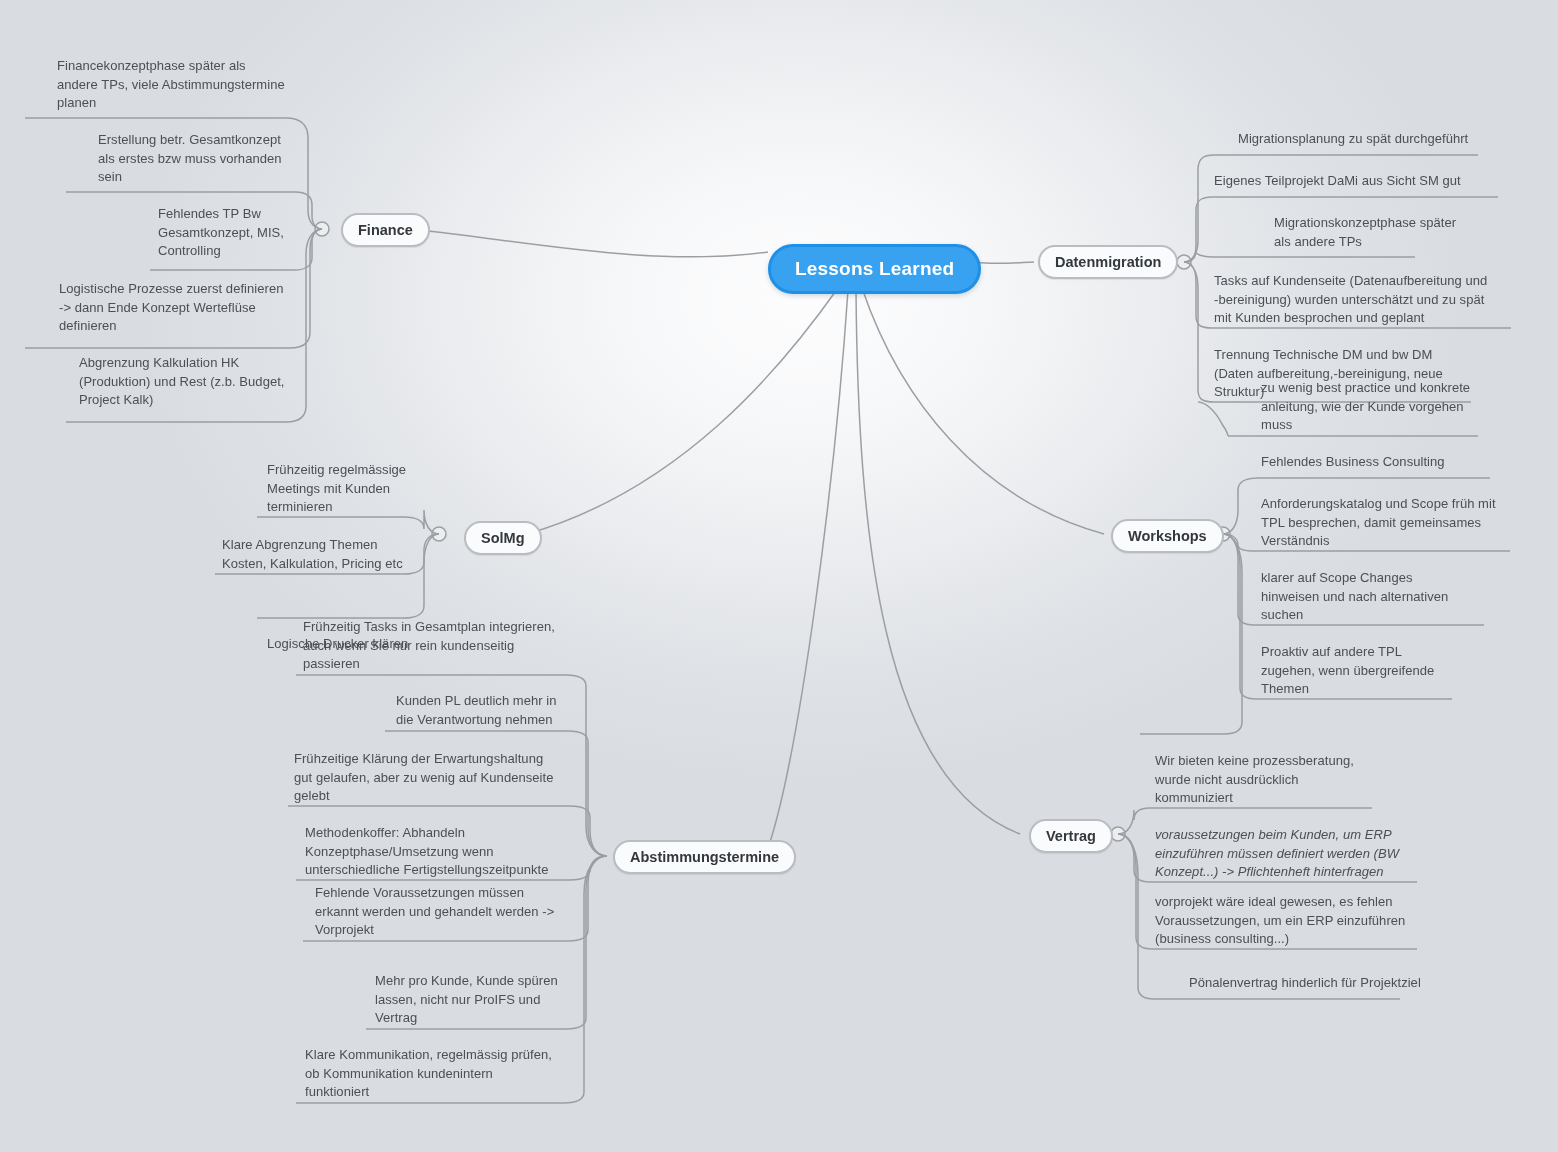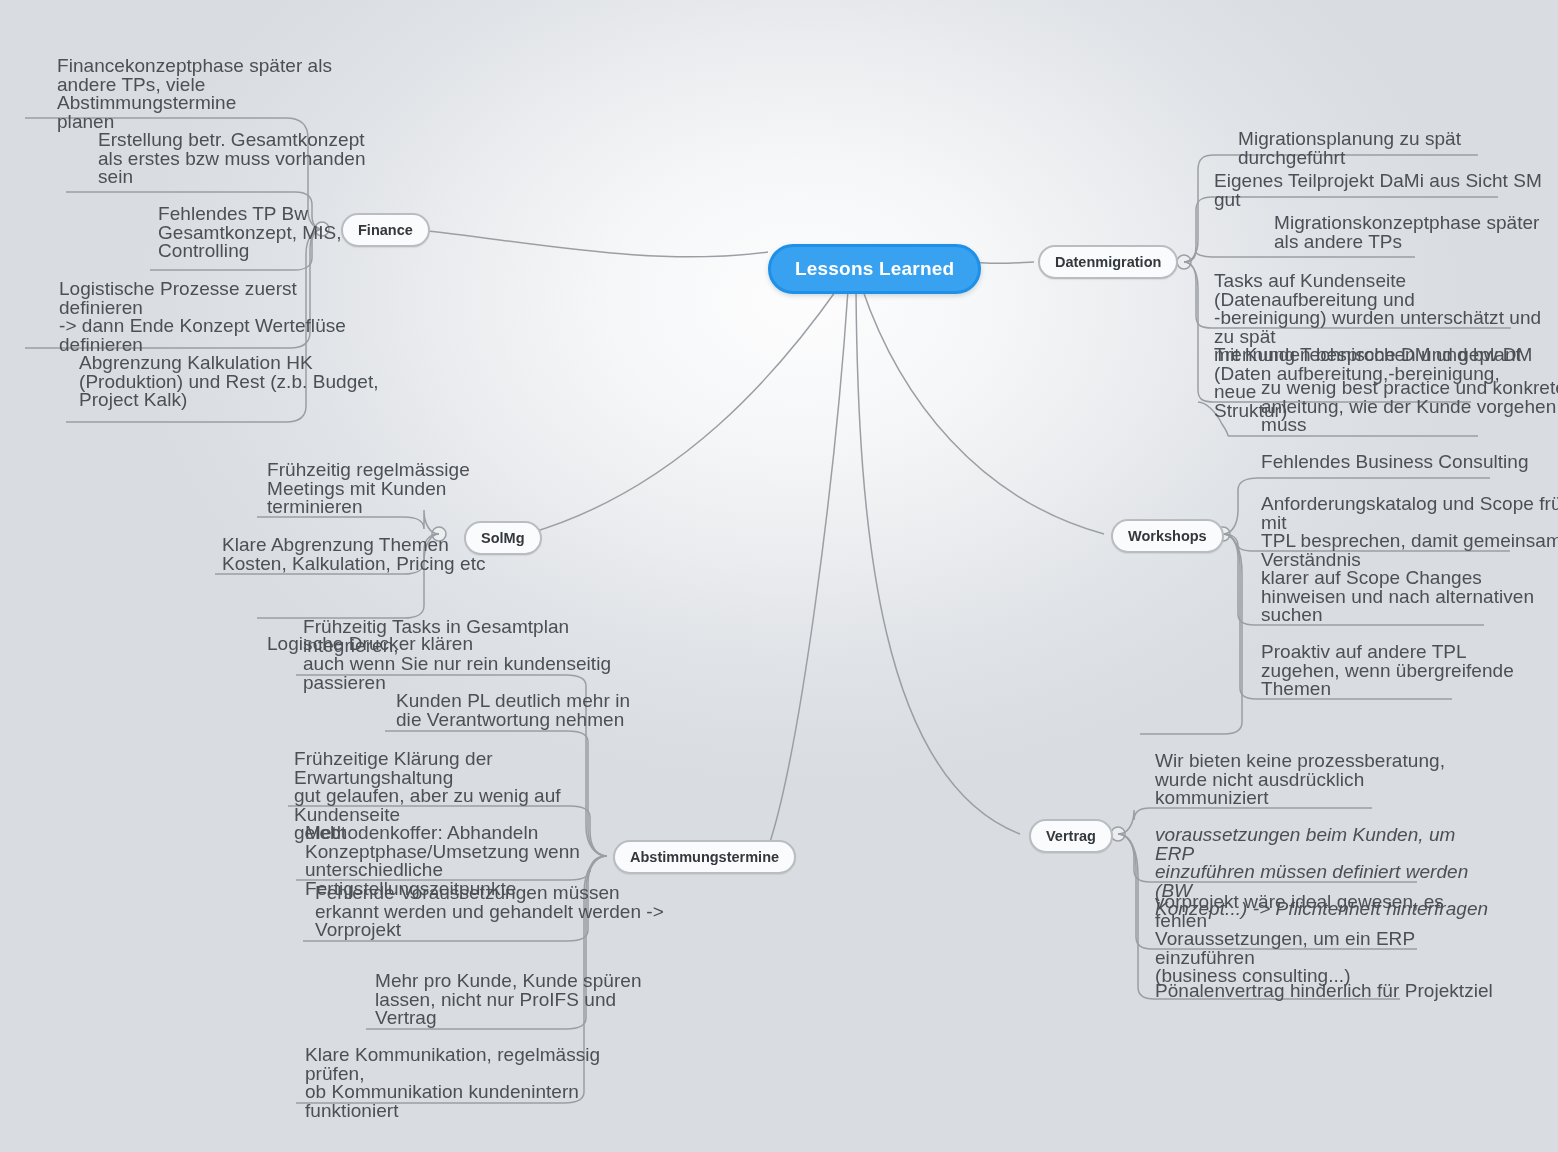--- a/index.html
+++ b/index.html
@@ -25,21 +25,21 @@
   #wires {
     position: absolute;
     left: 0; top: 0;
     width: 1558px;
     height: 1152px;
     pointer-events: none;
   }
   .leaf {
     position: absolute;
     color: #4a5056;
-    font-size: 19px;
+    font-size: 13px;
     line-height: 18.5px;
     font-family: "Liberation Sans", sans-serif;
     white-space: pre-line;
     letter-spacing: 0.05px;
   }
   .node {
     position: absolute;
     display: flex;
     align-items: center;
     justify-content: center;
@@ -202,21 +202,21 @@
 
   <div class="leaf" style="left:1155px; top:752px; width:340px;">Wir bieten keine prozessberatung,
 wurde nicht ausdrücklich
 kommuniziert</div>
   <div class="leaf" style="left:1155px; top:826px; width:340px;font-style:italic;">voraussetzungen beim Kunden, um ERP
 einzuführen müssen definiert werden (BW
 Konzept...) -&gt; Pflichtenheft hinterfragen</div>
   <div class="leaf" style="left:1155px; top:893px; width:340px;">vorprojekt wäre ideal gewesen, es fehlen
 Voraussetzungen, um ein ERP einzuführen
 (business consulting...)</div>
-  <div class="leaf" style="left:1155px; top:974px; width:340px;margin-top:8px;">Pönalenvertrag hinderlich für Projektziel</div>
+  <div class="leaf" style="left:1189px; top:974px; width:340px;">Pönalenvertrag hinderlich für Projektziel</div>
 
   <div class="leaf" style="left:267px; top:461px; width:300px;">Frühzeitig regelmässige
 Meetings mit Kunden
 terminieren</div>
   <div class="leaf" style="left:222px; top:536px; width:300px;">Klare Abgrenzung Themen
 Kosten, Kalkulation, Pricing etc</div>
   <div class="leaf" style="left:267px; top:593px; width:300px;margin-top:42px;">Logische Drucker klären</div>
 
   <div class="leaf" style="left:303px; top:618px; width:340px;">Frühzeitig Tasks in Gesamtplan integrieren,
 auch wenn Sie nur rein kundenseitig

